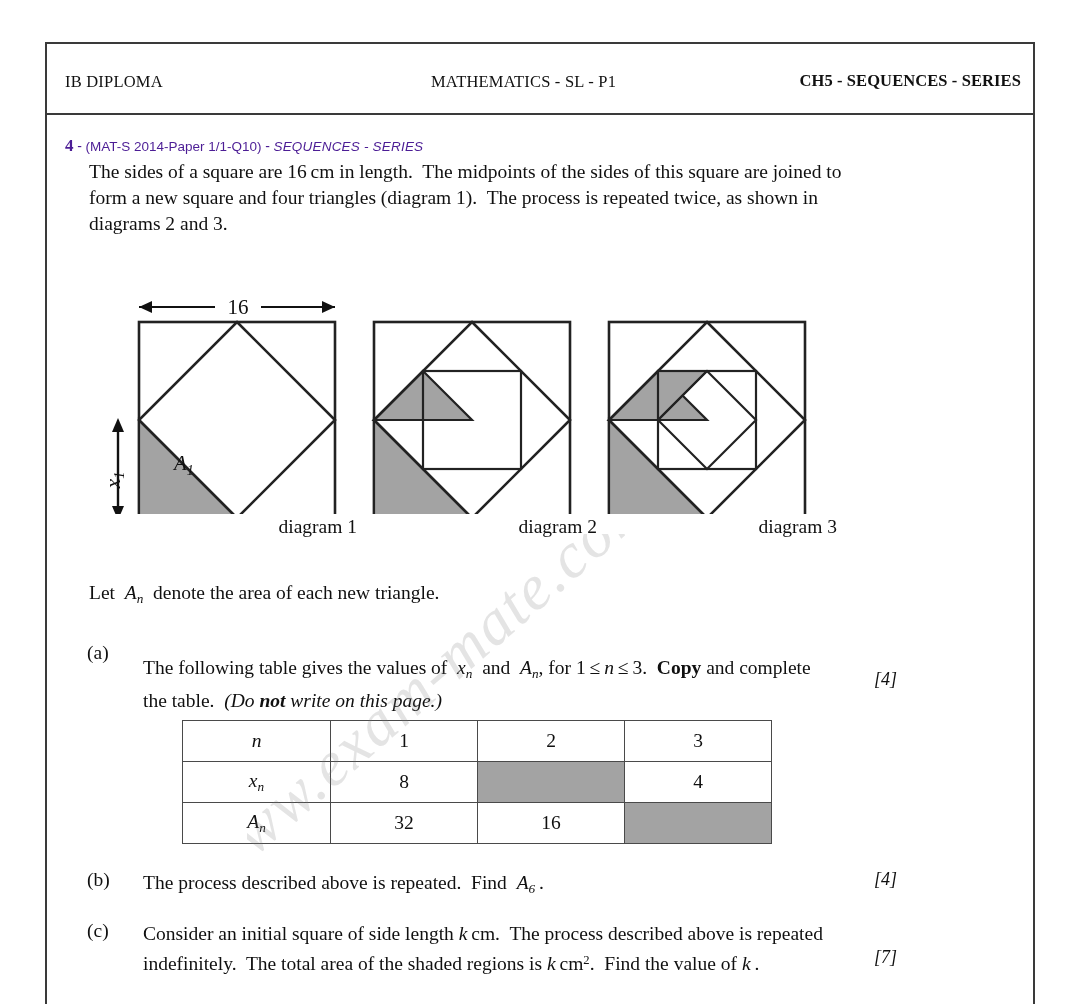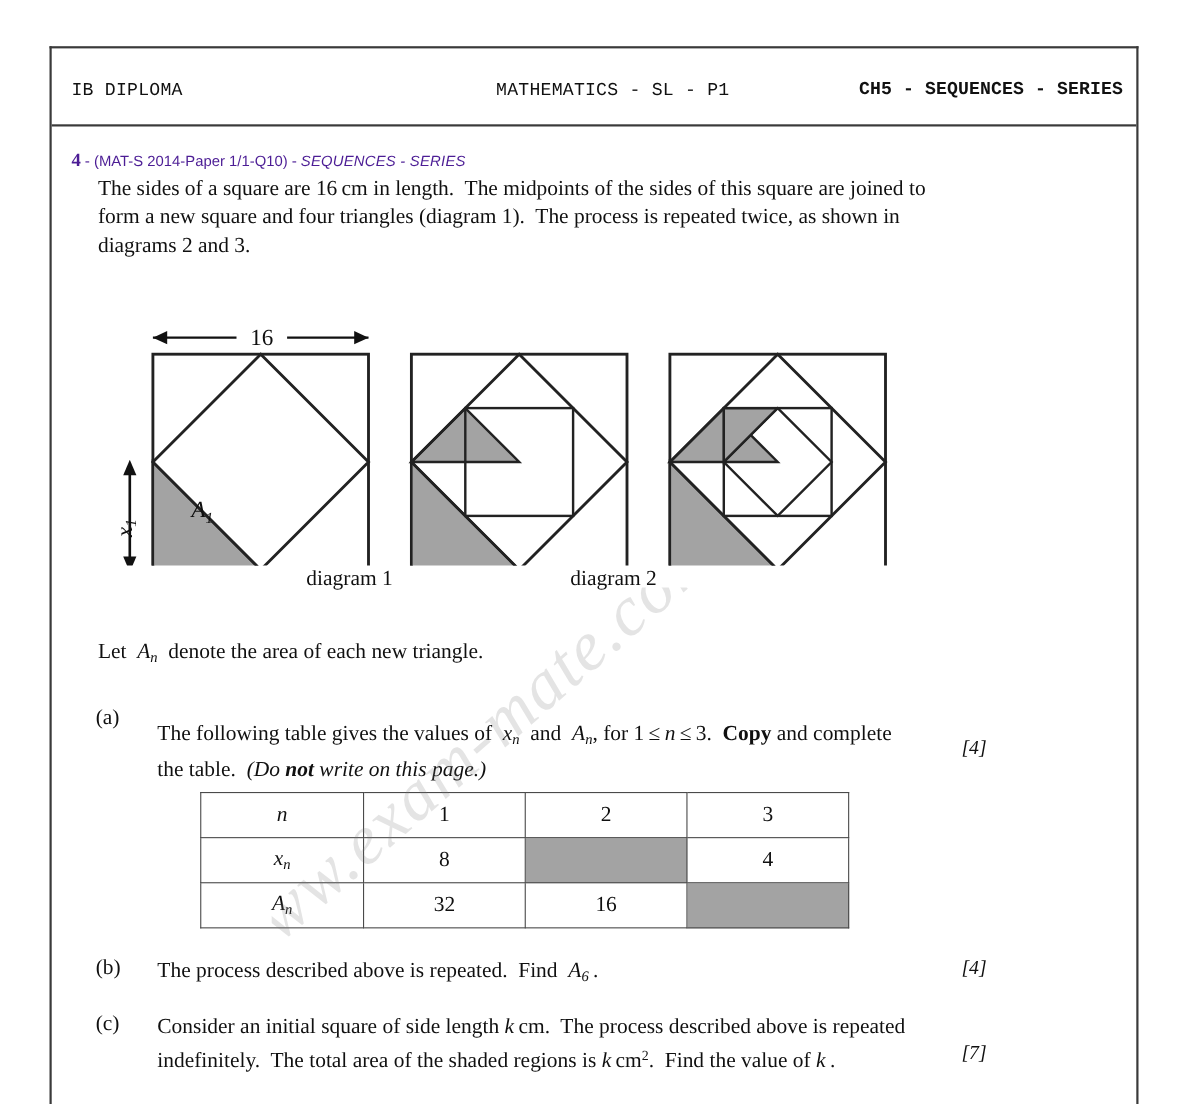--- a/index.html
+++ b/index.html
@@ -34,28 +34,28 @@
     position: absolute;
     left: 0;
     top: 0;
     width: 100%;
     height: 71px;
     border-bottom: 2px solid #3a3a3a;
     box-sizing: border-box;
   }
   .hdr-text {
     position: absolute;
-    font-family: Liberation Mono, monospace;
+    font-family: Liberation Serif, serif;
     font-size: 16.5px;
     letter-spacing: 0.2px;
     color: #111;
     white-space: nowrap;
   }
   #hdr-left  { left: 18px;  top: 28px; }
-  #hdr-center{ left: 404px; top: 28px; }
+  #hdr-center{ left: 384px; top: 28px; }
   #hdr-right { right: 12px; top: 27px; font-weight: bold; font-size: 16.5px; letter-spacing: 0.1px;}
 
   
   #qref {
     position: absolute;
     left: 18px;
     top: 92px;
     white-space: nowrap;
     font-family: "Liberation Sans", sans-serif;
     font-size: 13px;
@@ -263,20 +263,21 @@
         <polygon points="7,136 56,87 105,136" fill="#a3a3a3" stroke="#222" stroke-width="2.2"></polygon>
 
         <polygon points="56,87 105,87 56,136" fill="#a3a3a3" stroke="#222" stroke-width="2"></polygon>
 
         <polygon points="105,38 203,136 105,234 7,136" fill="none" stroke="#222" stroke-width="2.6"></polygon>
 
         <rect x="56" y="87" width="98" height="98" fill="none" stroke="#222" stroke-width="2.2"></rect>
 
         <polygon points="105,87 154,136 105,185 56,136" fill="none" stroke="#222" stroke-width="2.2"></polygon>
       </svg>
+      <div class="diagram-caption" style="top:232px;">diagram 3</div>
     </div>
   </div>
 
   <div class="para" id="let-a">
     Let&nbsp; <span class="mi">A<span class="subn">n</span></span>&nbsp; denote the area of each new triangle.
   </div>
 
   <div class="qlabel" id="a-label">(a)</div>
   <div class="qpart" id="a-text">
     The following table gives the values of&nbsp; <span class="mi">x<span class="subn">n</span></span>&nbsp; and&nbsp;

